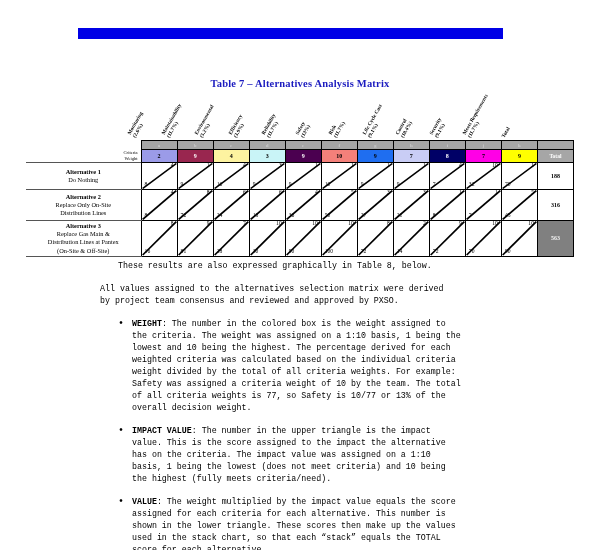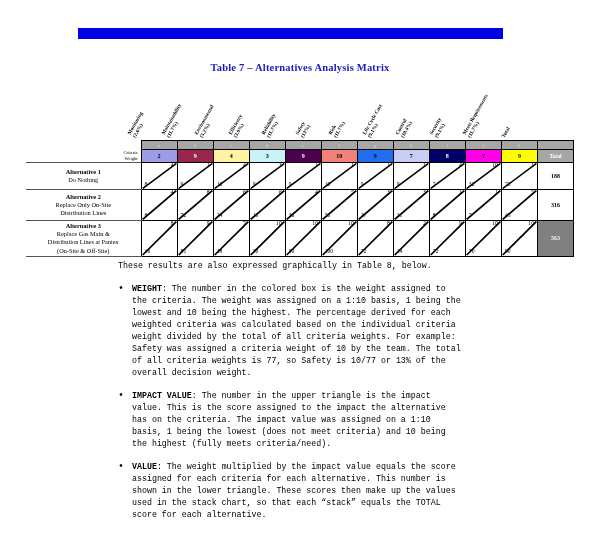--- a/index.html
+++ b/index.html
@@ -20,21 +20,21 @@
   .topbar {
     position: absolute;
     left: 78px; top: 28px;
     width: 425px; height: 11px;
     background: #0000e6;
   }
 
   
   .title {
     position: absolute;
-    left: 0; top: 62px;
+    left: 0; top: 78px;
     width: 600px;
     text-align: center;
     font-family: "Liberation Serif", serif;
     font-weight: bold;
     font-size: 10.5px;
     color: #1b1bbf;
     letter-spacing: .2px;
   }
 
   
@@ -570,20 +570,21 @@
               <span class="low">90</span>
             </td>
             <td class="totalcell filled">563</td>
           </tr>
         </tbody>
     </table>
   </div>
 
   <div class="prose">
     <p class="para p1">These results are also expressed graphically in Table 8, below.</p>
+    <p class="para">All values assigned to the alternatives selection matrix were derived by project team consensus and reviewed and approved by PXSO.</p>
     <ul class="bullets" id="bullets">
         <li><span class="bold">WEIGHT</span><span>:  The number in the colored box is the weight assigned to the criteria.  The weight was assigned on a 1:10 basis, 1 being the lowest and 10 being the highest.  The percentage derived for each weighted criteria was calculated based on the individual criteria weight divided by the total of all criteria weights.  For example:  Safety was assigned a criteria weight of 10 by the team.  The total of all criteria weights is 77, so Safety is 10/77 or 13% of the overall decision weight.</span></li>
         <li><span class="bold">IMPACT VALUE</span><span>:  The number in the upper triangle is the impact value.  This is the score assigned to the impact the alternative has on the criteria.  The impact value was assigned on a 1:10 basis, 1 being the lowest (does not meet criteria) and 10 being the highest (fully meets criteria/need).</span></li>
         <li><span class="bold">VALUE</span><span>:  The weight multiplied by the impact value equals the score assigned for each criteria for each alternative.  This number is shown in the lower triangle.  These scores then make up the values used in the stack chart, so that each “stack” equals the TOTAL score for each alternative.</span></li>
       </ul>
   </div>
 
 </div>
 
 </body></html>

